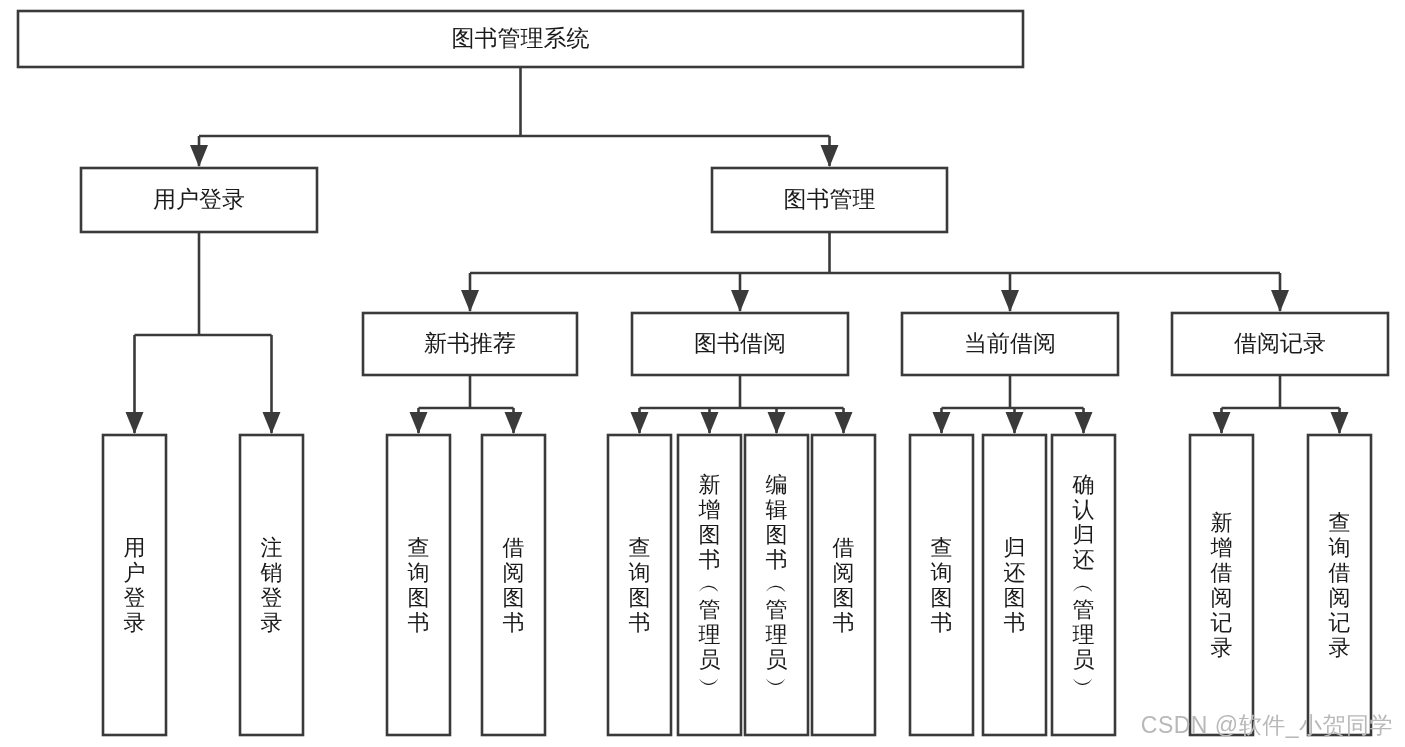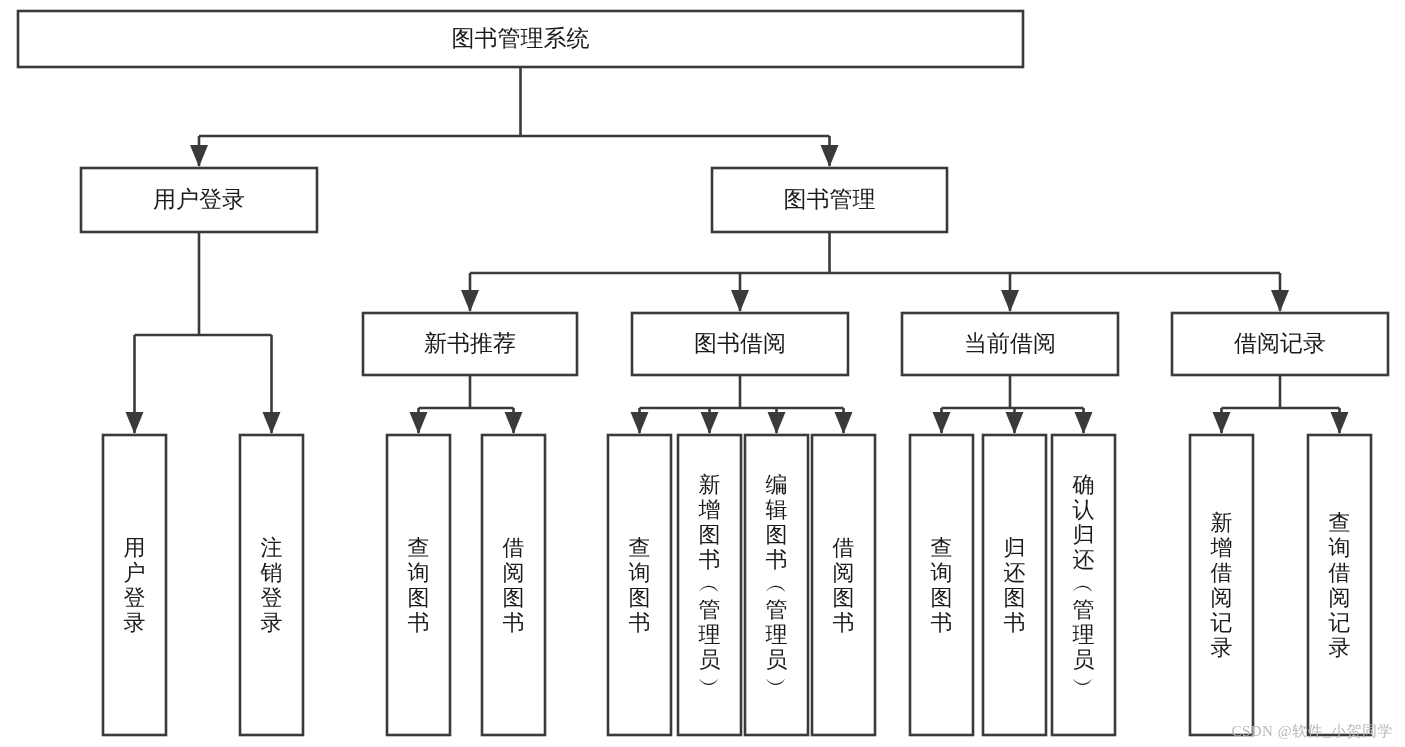--- a/index.html
+++ b/index.html
@@ -52,22 +52,22 @@
     font-family: "Liberation Sans", "DejaVu Sans", sans-serif;
     font-size: 22px;
     fill: #1a1a1a;
     text-anchor: middle;
     white-space: pre;
   }
   .watermark {
     position: absolute;
     right: 12px;
     bottom: 6px;
-    font-family: Liberation Serif, serif;
-    font-size: 15px;
+    font-family: Liberation Sans, sans-serif;
+    font-size: 23px;
     color: #b8b8b8;
     letter-spacing: 0.5px;
     pointer-events: none;
     user-select: none;
   }
 </style>
 </head>
 <body>
 
 <div id="diagram-root">

